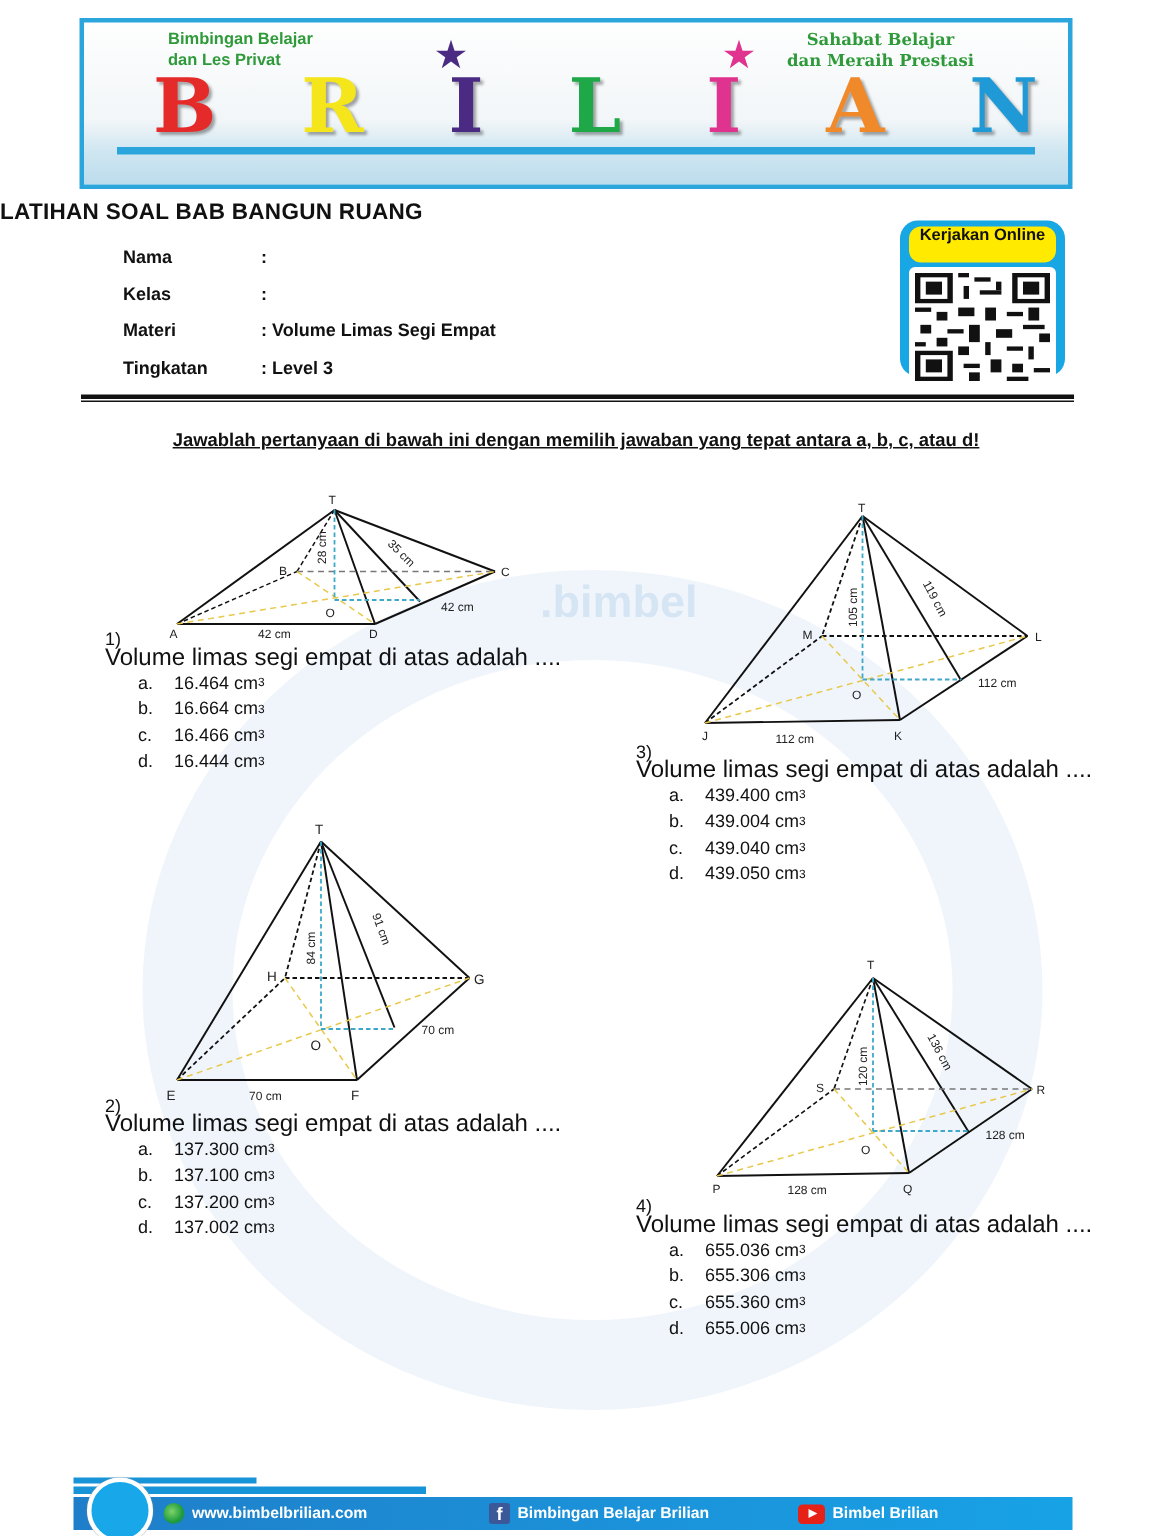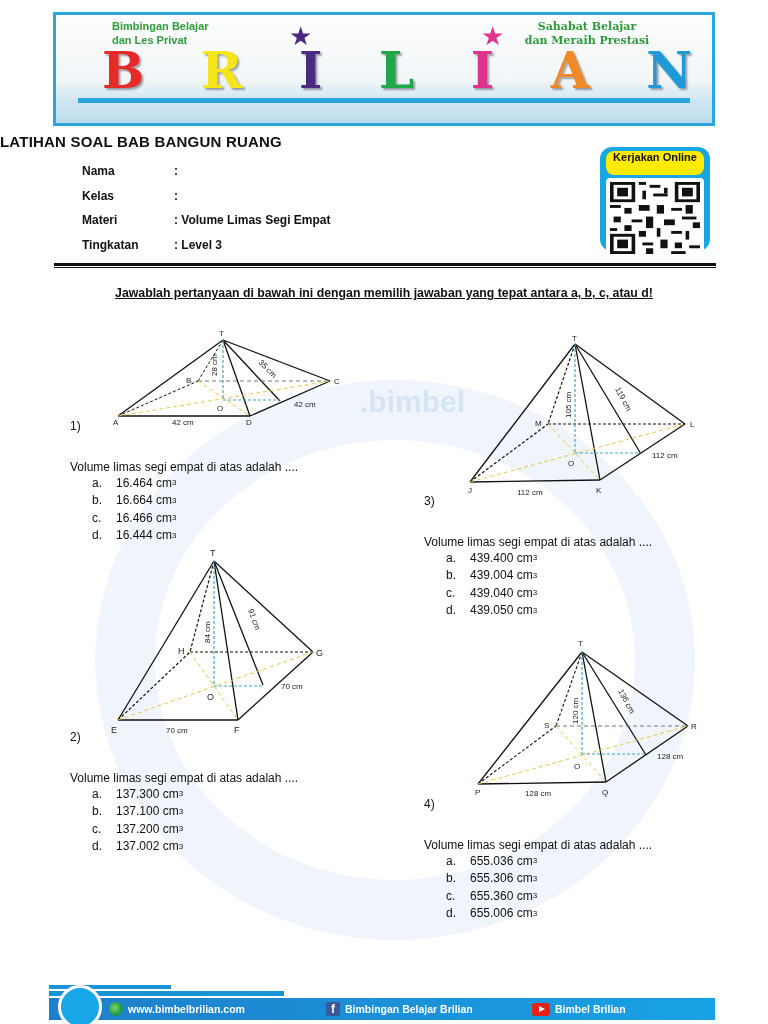--- a/index.html
+++ b/index.html
@@ -28,21 +28,21 @@
   .qr-box .qr-tag { display: block; background: #ffea00; color: #111; font-weight: bold; font-size: 11px; text-align: center; border-radius: 8px; height: 24px; line-height: 12px; }
   .qr-box .qr { margin-top: 3px; background: #fff; height: 80px; border-radius: 4px; padding: 4px; }
 
   .divider { position: absolute; left: 54px; width: 662px; background: #111; }
 
   .instr { position: absolute; left: 0; right: 0; top: 286px; text-align: center; font-weight: bold; font-size: 12.3px; text-decoration: underline; }
 
   
   .q { position: absolute; font-size: 12px; }
   .q .num { display: block; line-height: 12px; font-size: 12px; }
-  .q .stem { display: block; line-height: 14px; font-size: 12px; margin-top: 28px; }
+  .q .stem { display: block; line-height: 14px; font-size: 16px; }
   .q .opt { display: flex; height: 17.5px; align-items: center; font-size: 12px; padding-left: 22px; }
   .q .opt .k { width: 24px; }
   .q sup { font-size: 8px; }
   svg.fig { position: absolute; overflow: visible; }
   .fig text { font-family: "Liberation Sans", sans-serif; }
 
   
   .wm { position: absolute; left: 95px; top: 380px; width: 600px; height: 560px; border-radius: 50%; border: 60px solid rgba(40,120,200,0.07); }
   .wm-text { position: absolute; color: rgba(40,120,200,0.13); font-weight: bold; font-size: 40px; }
 

